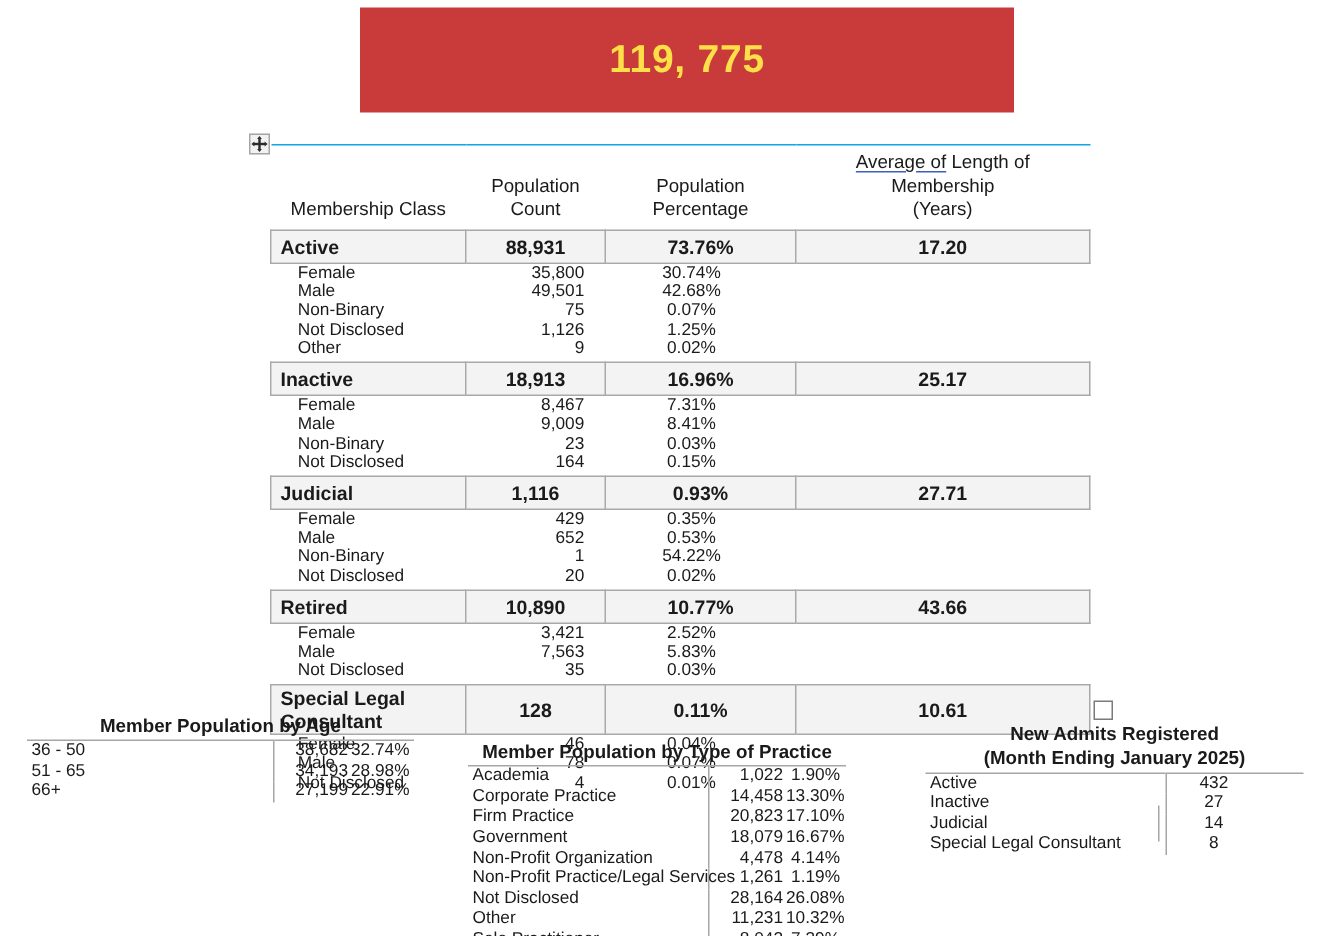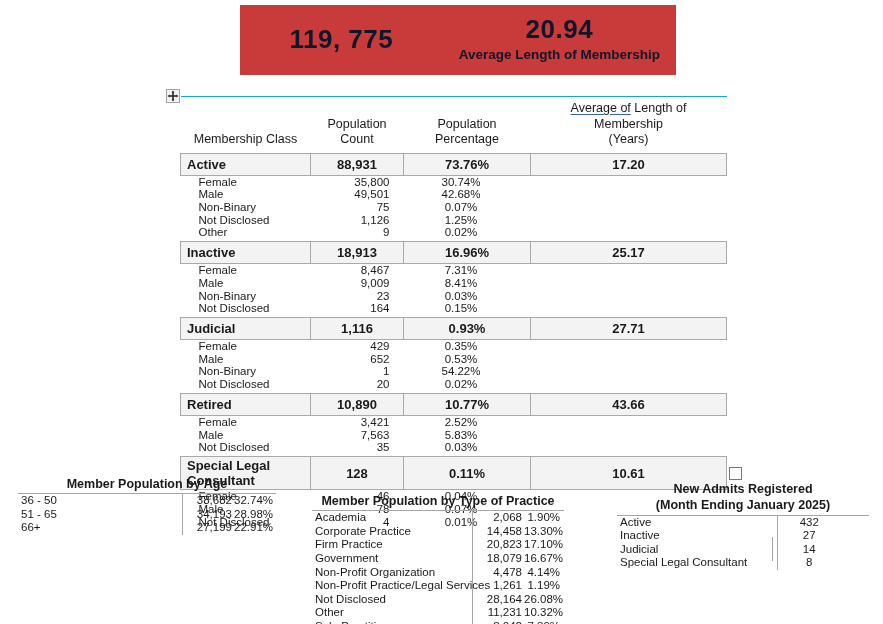--- a/index.html
+++ b/index.html
@@ -23,21 +23,21 @@
     left: 240px; top: 5px;
     width: 436px; height: 70px;
     background: #C93A3A;
     display: flex;
     align-items: center;
     justify-content: center;
   }
   .kpi-card {
     flex: 1 1 0;
     text-align: center;
-    color: #0f172a;
+    color: #fde047;
     padding: 0 16px;
   }
   .kpi-value {
     font-size: 26px;
     font-weight: bold;
     line-height: 1.05;
     letter-spacing: 0.5px;
     white-space: nowrap;
   }
   .kpi-label {
@@ -193,24 +193,20 @@
     border: 1px solid #7a7a7a;
     background: #ffffff;
   }
 </style>
 </head>
 <body>
 
 <div id="kpi-banner">
   <div class="kpi-card">
     <div class="kpi-value">119, 775</div>
-  </div>
-  <div class="kpi-card">
-    <div class="kpi-value">20.94</div>
-    <div class="kpi-label">Average Length of Membership</div>
   </div>
 </div>
 
 <div id="move-handle">
   <svg width="12" height="12" viewBox="0 0 12 12" aria-hidden="true">
     <g fill="#2b2b2b">
       <rect x="5.2" y="2" width="1.6" height="8"></rect>
       <rect x="2" y="5.2" width="8" height="1.6"></rect>
       <polygon points="6,0.6 7.6,2.6 4.4,2.6"></polygon>
       <polygon points="6,11.4 7.6,9.4 4.4,9.4"></polygon>
@@ -435,21 +431,21 @@
   <div class="mini-title">Member Population by Type of Practice</div>
   <table class="minitbl">
     <colgroup>
         <col class="p-label">
         <col class="p-v1">
         <col class="p-v2">
       </colgroup>
     <tbody id="practice-body">
         <tr>
           <td class="m-label">Academia</td>
-          <td class="m-v1">2,068</td>
+          <td class="m-v1">1,022</td>
           <td class="m-v2">1.90%</td>
         </tr>
         <tr>
           <td class="m-label">Corporate Practice</td>
           <td class="m-v1">14,458</td>
           <td class="m-v2">13.30%</td>
         </tr>
         <tr>
           <td class="m-label">Firm Practice</td>
           <td class="m-v1">20,823</td>

